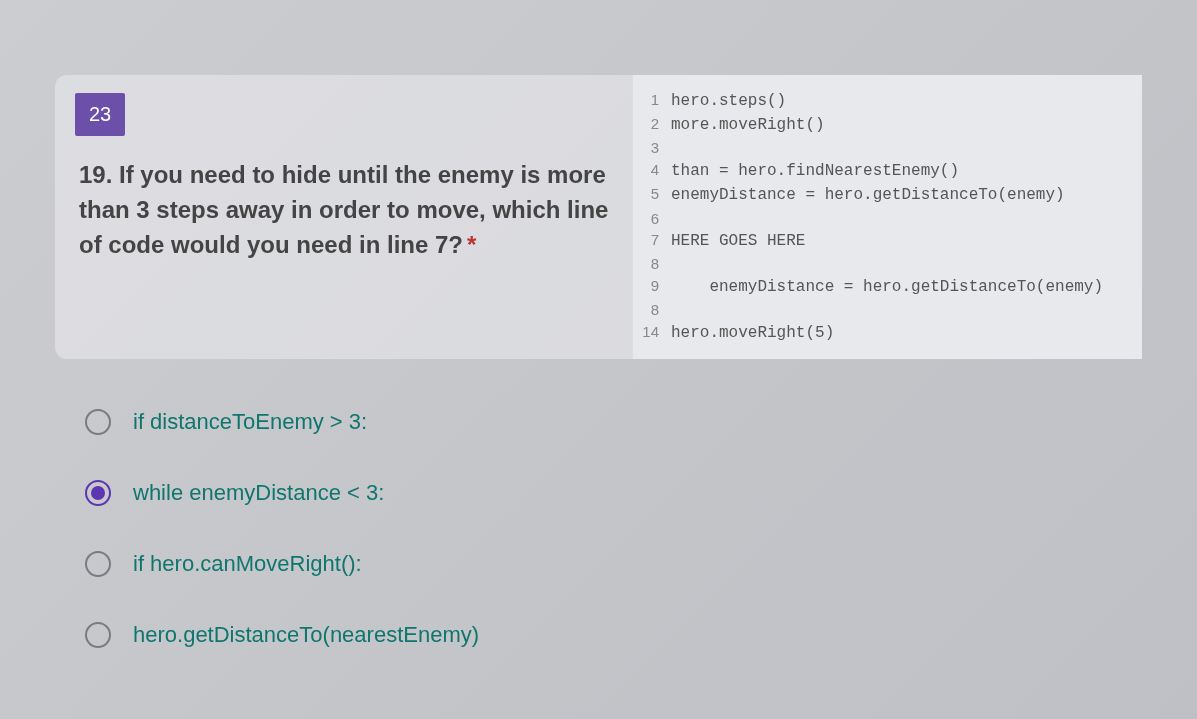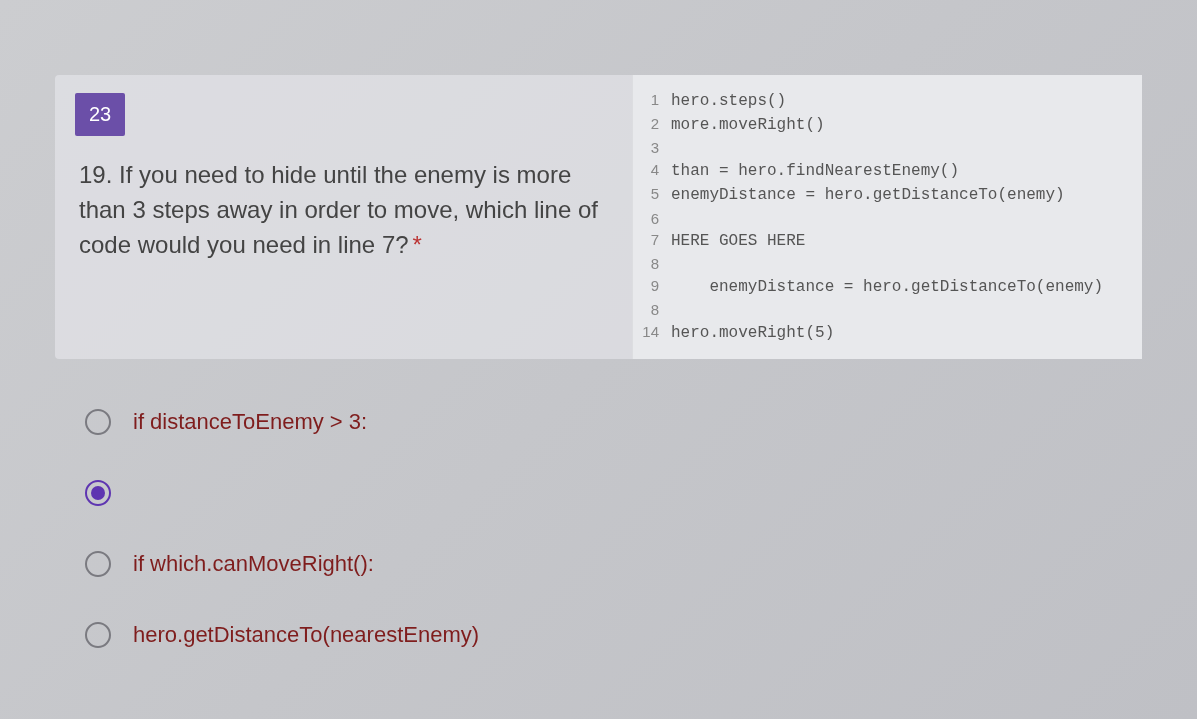--- a/index.html
+++ b/index.html
@@ -6,21 +6,21 @@
     body {
       font-family: Arial, Helvetica, sans-serif;
       background: linear-gradient(135deg, #cccdd0 0%, #c5c6ca 50%, #bfc0c5 100%);
       width: 1197px;
       height: 719px;
       overflow: hidden;
     }
     .question-card {
       margin: 75px 55px 0 55px;
       background: rgba(235, 235, 240, 0.55);
-      border-radius: 4px;
+      border-radius: 12px;
       padding: 0;
       position: relative;
       display: flex;
     }
     .question-left {
       flex: 1;
       padding: 18px 20px 30px 20px;
     }
     .question-number-badge {
       display: inline-block;
@@ -29,21 +29,21 @@
       font-size: 20px;
       font-weight: 500;
       padding: 10px 14px;
       border-radius: 2px;
       margin-bottom: 22px;
     }
     .question-text {
       color: #444;
       font-size: 24px;
       line-height: 1.45;
-      font-weight: 400;
+      font-weight: 700;
       padding-left: 4px;
     }
     .required-star {
       color: #b33;
       margin-left: 4px;
     }
     .code-panel {
       background: #e8e9ec;
       border-left: 1px solid #dcdde0;
       font-family: 'Courier New', monospace;
@@ -91,21 +91,21 @@
       border-color: #5e35b1;
     }
     .radio.selected::after {
       content: '';
       width: 14px;
       height: 14px;
       background: #5e35b1;
       border-radius: 50%;
     }
     .option-label {
-      color: #7f1d1d;
+      color: #0f766e;
       font-size: 22px;
     }
   </style>
 </head>
 <body>
 
 <div class="question-card">
   <div class="question-left">
     <div class="question-number-badge">23</div>
     <div class="question-text">
@@ -127,22 +127,23 @@
     </div>
 </div>
 
 <div class="options" id="options-container">
     <div class="option">
       <div class="radio"></div>
       <span class="option-label">if distanceToEnemy &gt; 3:</span>
     </div>
     <div class="option">
       <div class="radio selected"></div>
+      <span class="option-label">while enemyDistance &lt; 3:</span>
     </div>
     <div class="option">
       <div class="radio"></div>
-      <span class="option-label">if which.canMoveRight():</span>
+      <span class="option-label">if hero.canMoveRight():</span>
     </div>
     <div class="option">
       <div class="radio"></div>
       <span class="option-label">hero.getDistanceTo(nearestEnemy)</span>
     </div>
   </div>
 
 </body></html>

